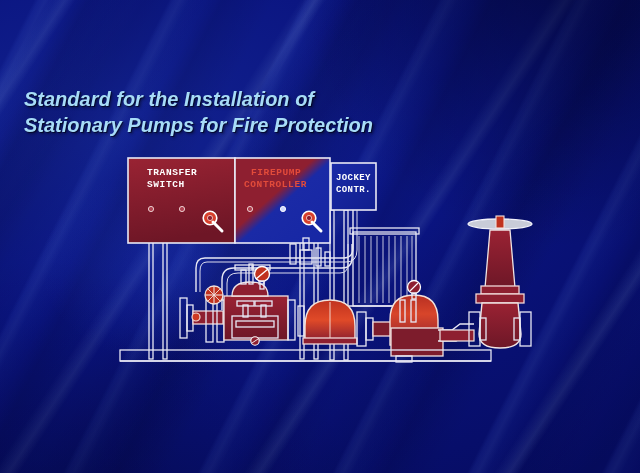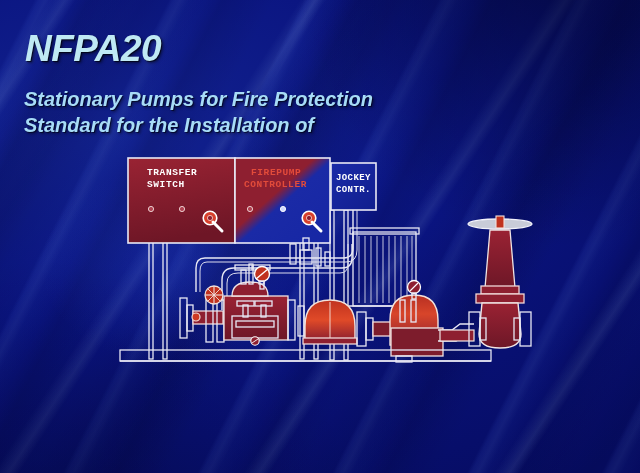--- a/index.html
+++ b/index.html
@@ -93,24 +93,23 @@
 
 <div id="slide">
 
   <div class="bg-base"></div>
   <div class="bg-streaks"></div>
   <div class="bg-streaks2"></div>
   <div class="bg-dark-tr"></div>
   <div class="bg-dark-bl"></div>
   <div class="bg-glow"></div>
 
-  <div class="title">NFPA20</div>
   <div class="subtitle">
+    <span>Standard for the Installation of</span>
     <span>Stationary Pumps for Fire Protection</span>
-    <span>Standard for the Installation of</span>
   </div>
 
   <svg id="diagram" viewBox="0 0 640 473">
     <defs>
       <linearGradient id="gradCtrl" x1="0" y1="0" x2="1" y2="1">
         <stop offset="0%" stop-color="#8e1f30"></stop>
         <stop offset="42%" stop-color="#8e1f30"></stop>
         <stop offset="52%" stop-color="#1a2aa6"></stop>
         <stop offset="100%" stop-color="#1626a4"></stop>
       </linearGradient>

